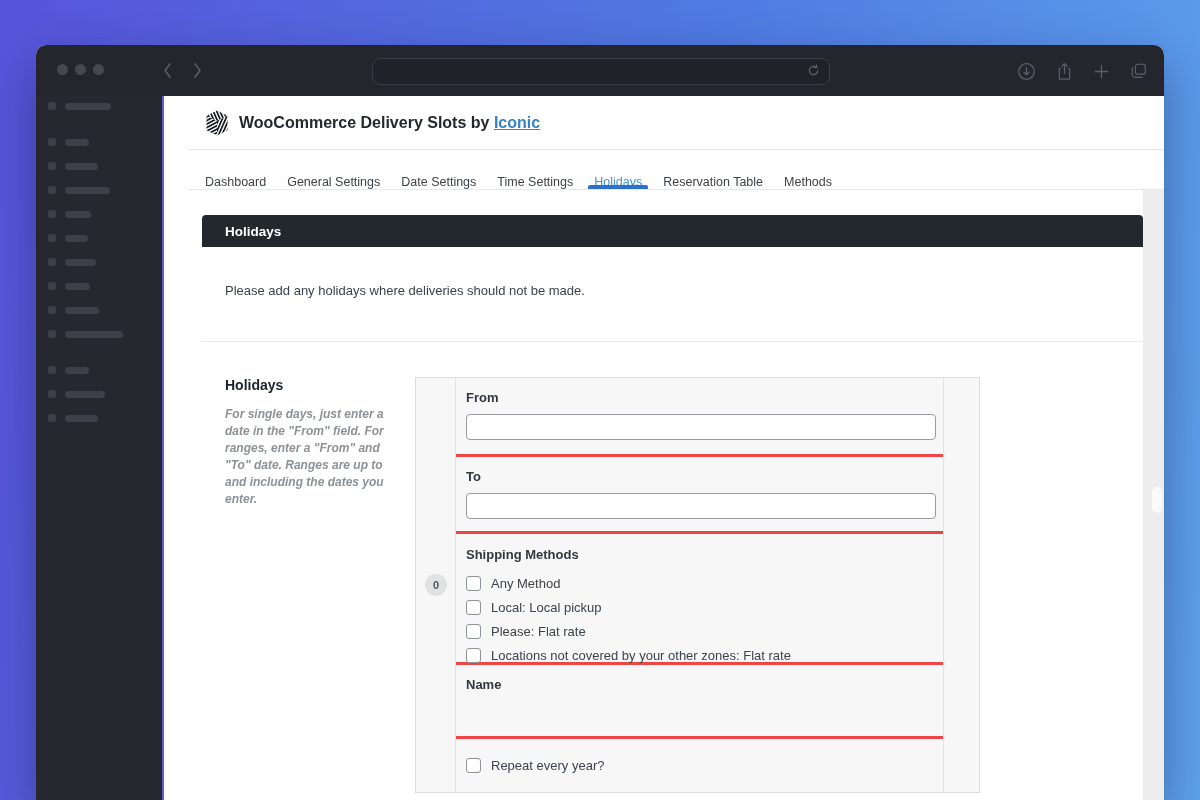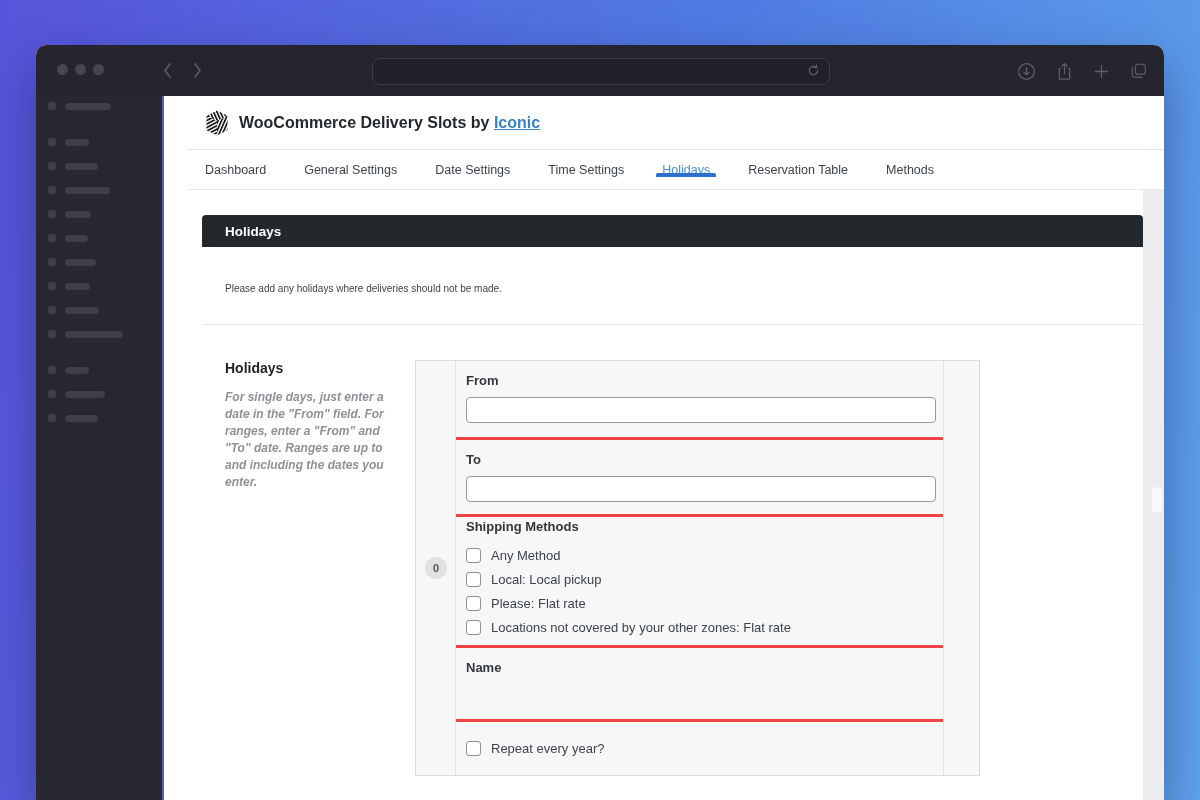--- a/index.html
+++ b/index.html
@@ -50,21 +50,21 @@
   .page-header {
     height:54px; flex:0 0 54px; border-bottom:1px solid #e4e6e9;
     display:flex; align-items:center; padding-left:17px; background:#fff;
   }
   .logo { width:24px; height:26px; margin-right:10px; flex:0 0 auto; }
   .page-title { font-size:16px; font-weight:700; color:#23282d; }
   .page-title a { color:#3582c4; text-decoration:underline; cursor:pointer; }
   
   .tab-bar {
     height:40px; flex:0 0 40px; border-bottom:1px solid #e7e8ea; background:#fff;
-    display:flex; align-items:center; padding-left:17px; gap:38px;
+    display:flex; align-items:flex-end; padding-left:17px; gap:21px;
   }
   .tab {
     position:relative; display:flex; align-items:center;
     font-size:12.5px; color:#3c434a; cursor:pointer; white-space:nowrap;
   }
   .tab.active { color:#4492d5; }
   .tab.active::after {
     content:""; position:absolute; left:-6px; right:-6px; bottom:0;
     height:4px; background:#2e6fce; border-radius:2px 2px 0 0;
   }
@@ -72,22 +72,22 @@
   .page-body { flex:1; display:flex; min-height:0; }
   .body-inner { flex:1; background:#fff; min-width:0; padding-top:25px; }
   .gutter { width:21px; flex:0 0 21px; background:#ededee; position:relative; }
   .thumb { position:absolute; right:2px; top:297px; width:10px; height:26px; border-radius:5px; background:#fafafa; }
   .panel-head {
     margin-left:14px; height:32px; background:#23282c; border-radius:4px 4px 0 0;
     display:flex; align-items:center; padding-left:23px;
     color:#fff; font-size:13.5px; font-weight:700;
   }
   .panel-desc {
-    margin-left:14px; height:78px; border-bottom:1px solid #e8e8ea;
-    padding:36px 0 0 23px; font-size:10px; color:#3c434a; background:#fff;
+    margin-left:14px; height:95px; border-bottom:1px solid #e8e8ea;
+    padding:36px 0 0 23px; font-size:13px; color:#3c434a; background:#fff;
   }
   .form-section { display:flex; padding-top:35px; }
   .label-col { padding-left:37px; width:190px; flex:0 0 227px; }
   .label-col h3 { font-size:14px; font-weight:700; color:#1d2327; margin-bottom:13px; }
   .label-col p {
     font-style:italic; font-size:12px; line-height:17px; color:#8e9196; width:182px;font-weight:bold;
   }
   
   .rep-panel {
     width:565px; flex:0 0 565px; border:1px solid #dcdcde; background:#f7f7f8;
@@ -112,21 +112,21 @@
   }
   .text-input::placeholder { color:#8a8f94; }
   .check-line { display:flex; align-items:center; height:24px; gap:10px; cursor:pointer; }
   .check-line input {
     appearance:none; -webkit-appearance:none; width:15px; height:15px; margin:0;
     border:1px solid #8f9398; border-radius:3px; background:#fff; cursor:pointer; flex:0 0 15px;
   }
   .check-line span { font-size:13px; color:#3c434a; }
   .row-from { height:76px; }
   .row-to { height:77px; }
-  .row-ship { height:131px; padding-top:2px; }
+  .row-ship { height:131px; padding-top:13px; }
   .row-name { height:74px; }
   .row-repeat { height:56px; display:flex; align-items:center; }
 </style>
 </head>
 <body>
 
 <div class="window">
 
   <div class="chrome">
     <div class="traffic">

